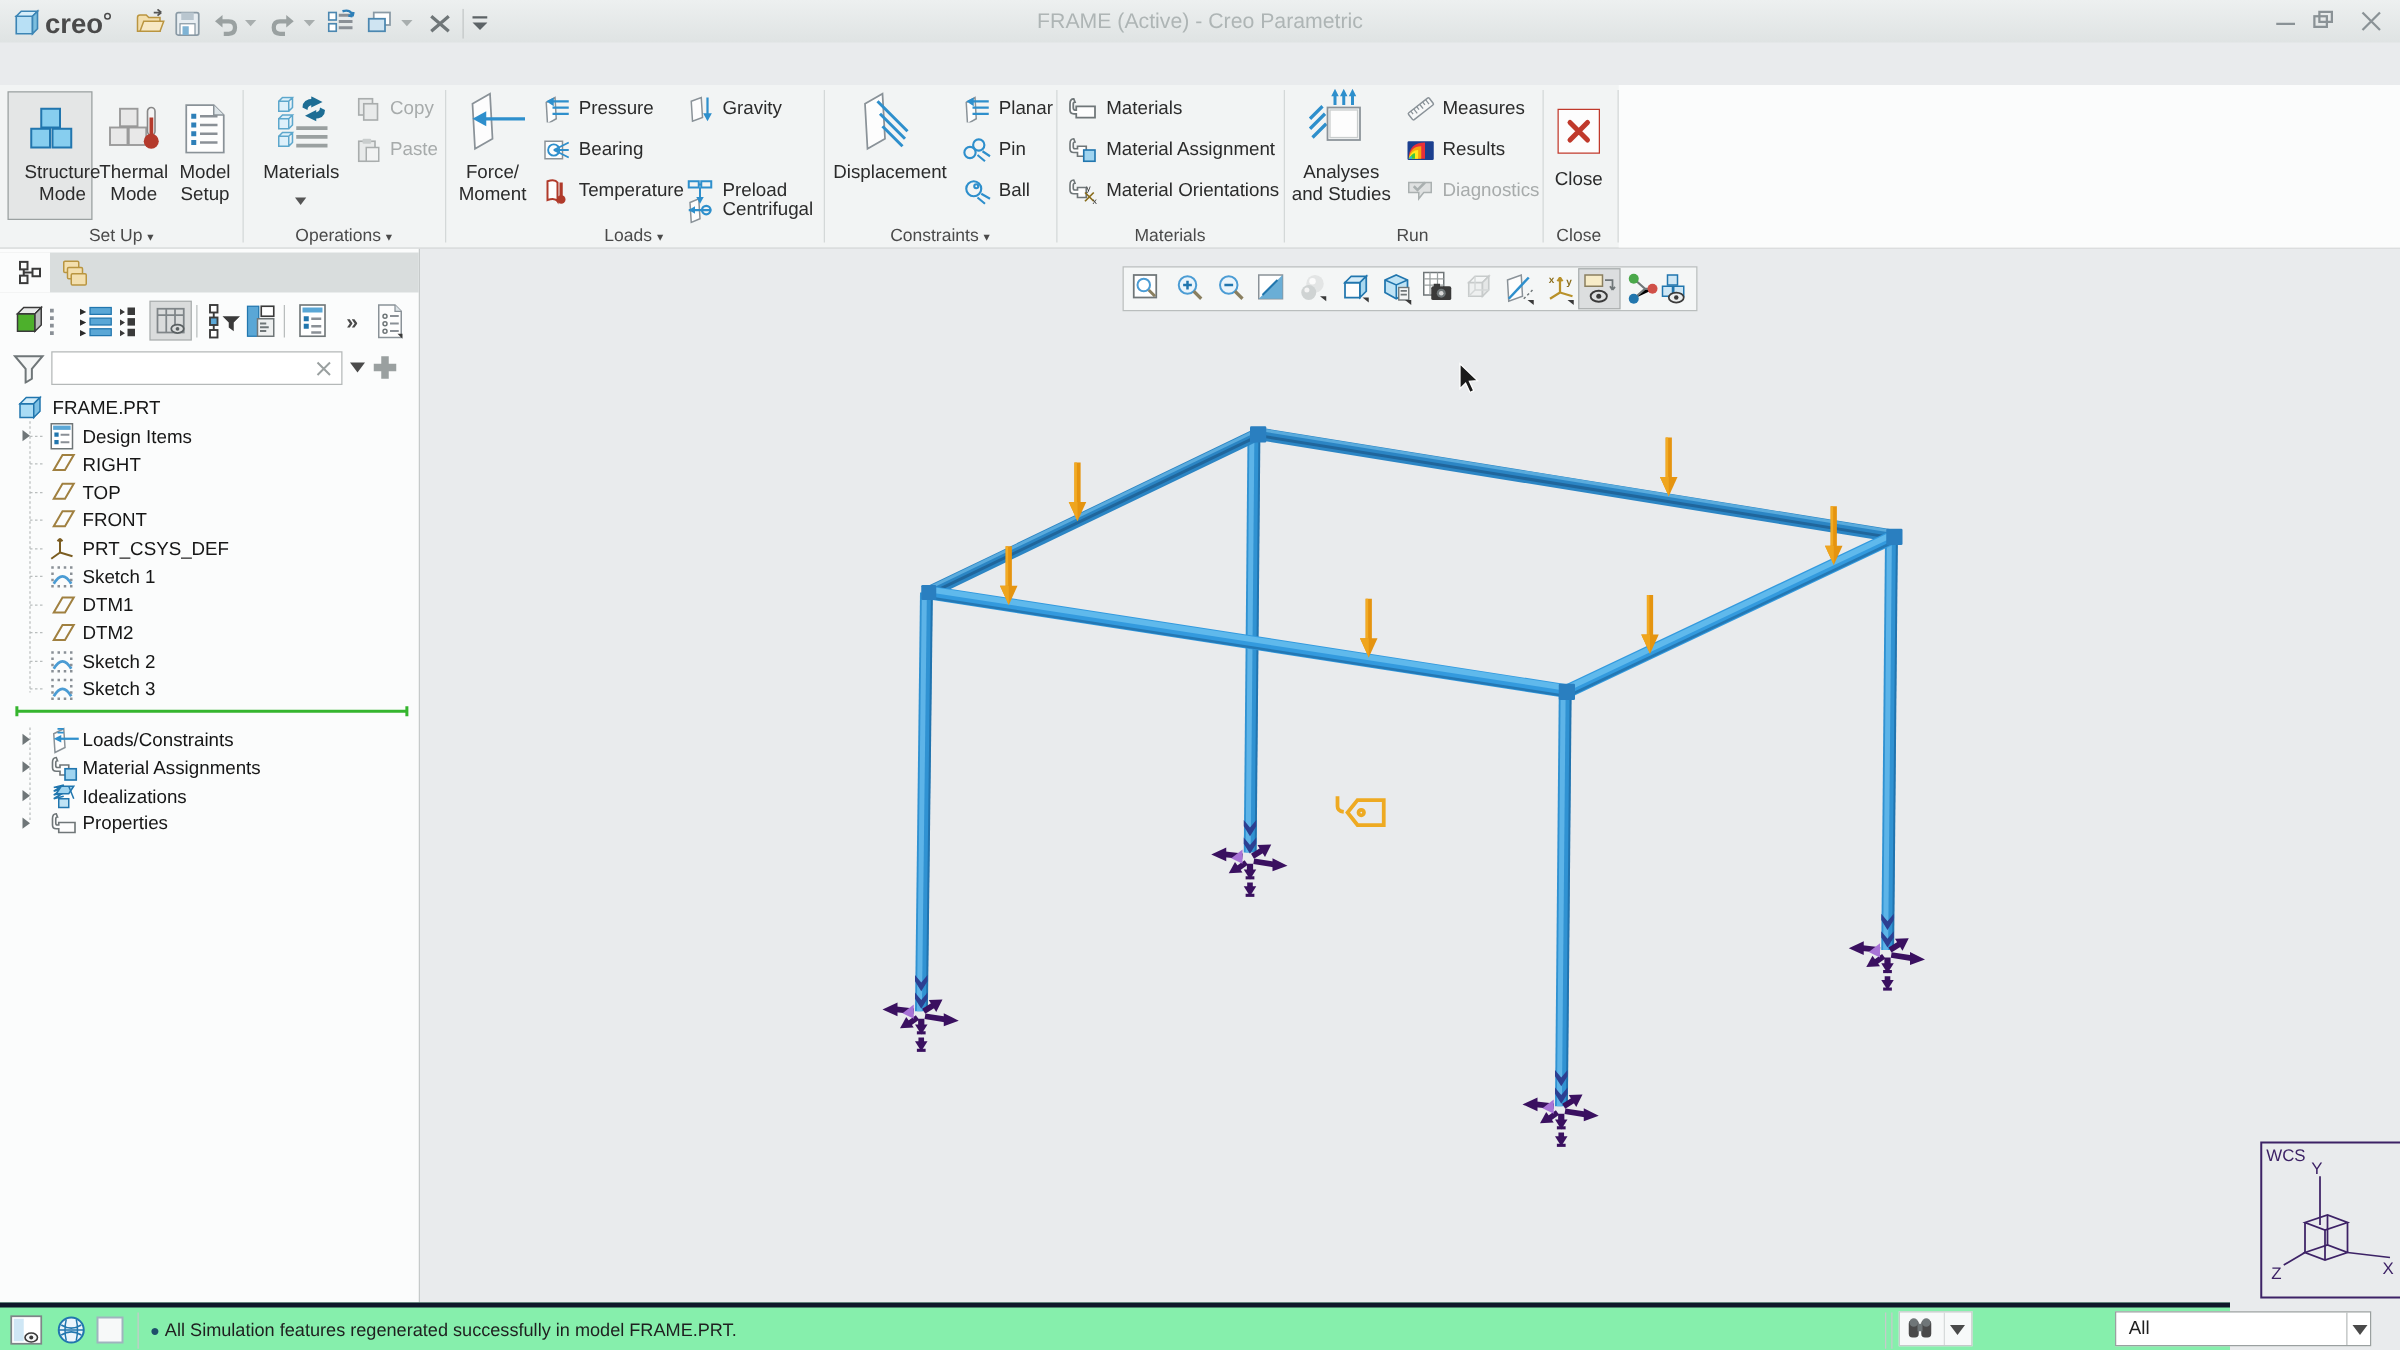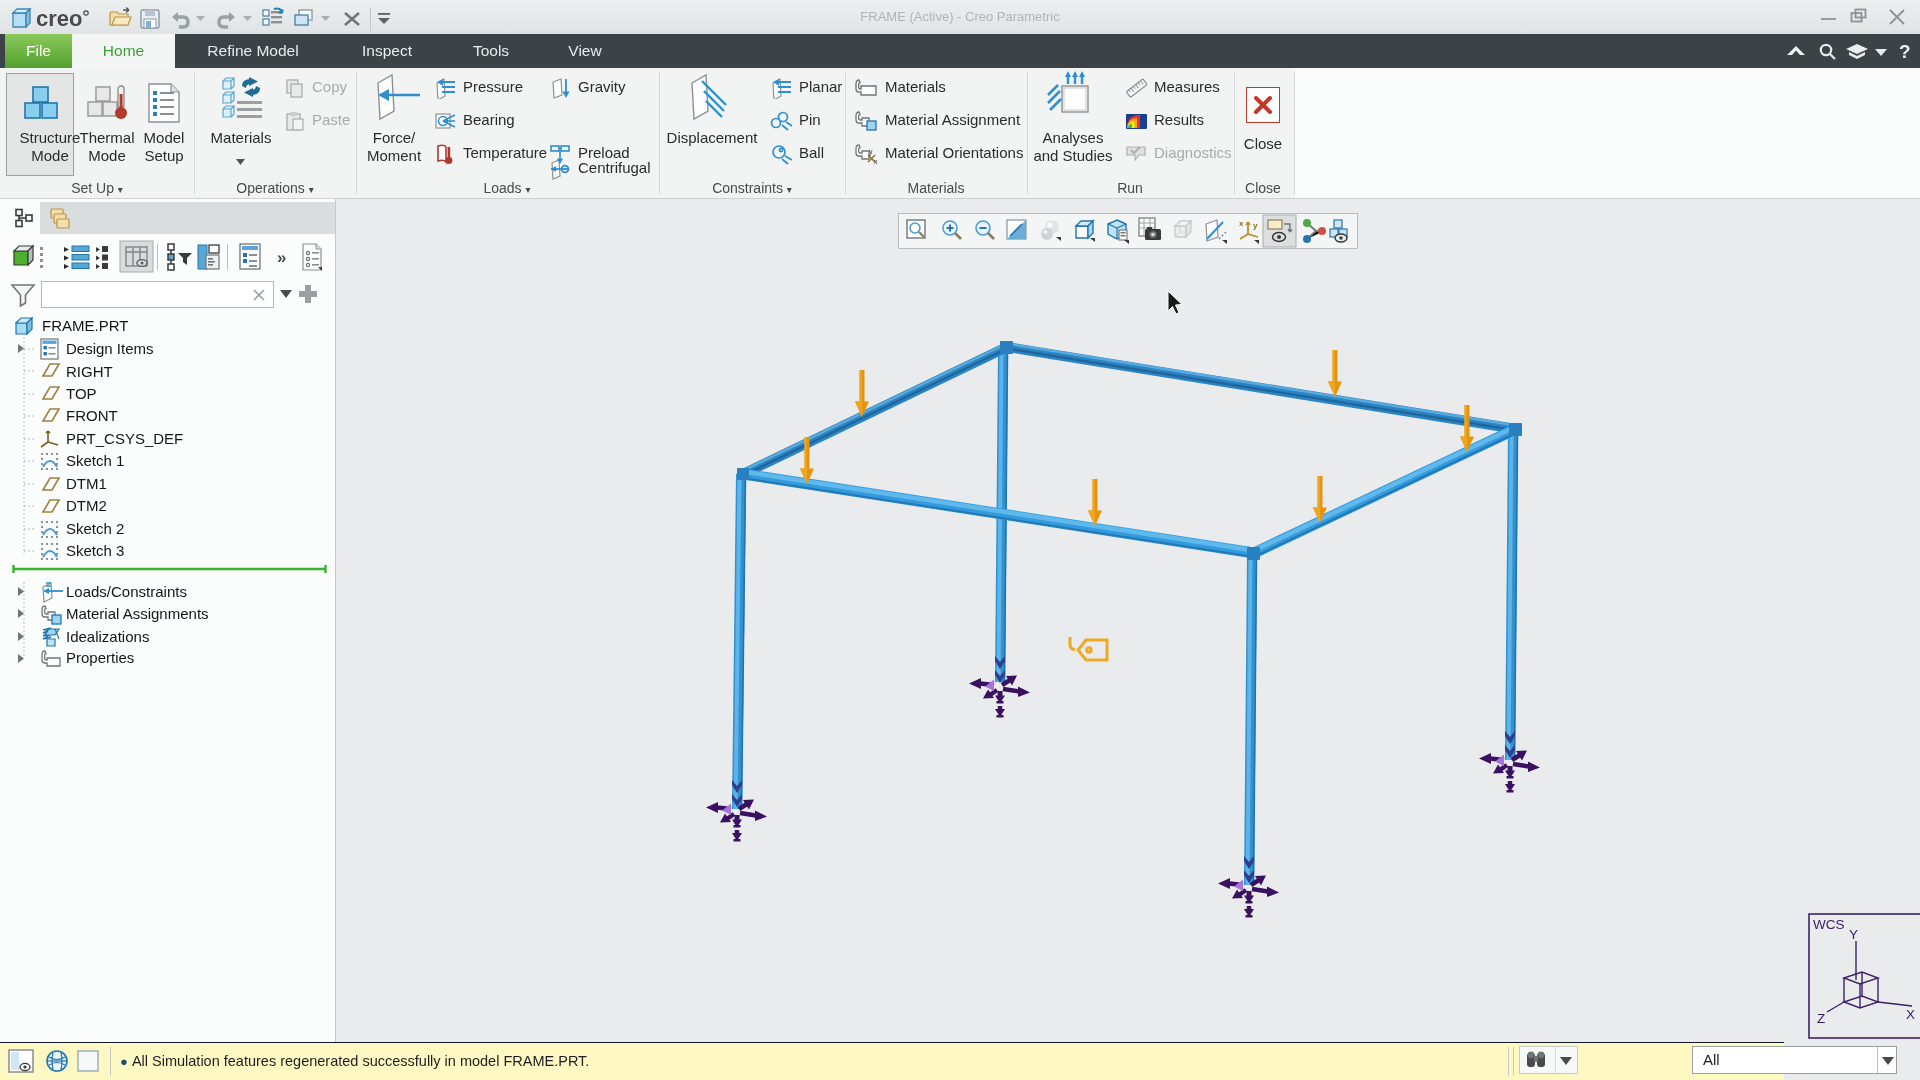--- a/index.html
+++ b/index.html
@@ -1,21 +1,21 @@
 <!DOCTYPE html>
 <html><head>
 <meta charset="utf-8">
 <style>
 * { margin:0; padding:0; box-sizing:border-box; }
 html,body { width:1920px; height:1080px; overflow:hidden; font-family:"Liberation Sans", sans-serif; }
 .abs { position:absolute; }
 #root { position:relative; width:1920px; height:1080px; background:#e9ebed; }
 
 #titlebar { left:0; top:0; width:1920px; height:34px; background:linear-gradient(#edf0f0,#dfe3e3); }
-#title-text { left:0; top:0; width:1920px; height:34px; line-height:34px; text-align:center; color:#aeb5b5; font-size:13px; }
+#title-text { left:0; top:0; width:1920px; height:34px; line-height:34px; text-align:center; color:#aeb5b5; font-size:17px; }
 
 #tabbar { left:0; top:34px; width:1920px; height:34px; background:#3b4347; }
 .tab { position:absolute; top:0; height:34px; line-height:34px; color:#e9ecec; font-size:15.5px; text-align:center; }
 #tab-file { left:5px; width:67px; background:linear-gradient(#8bc95c,#52a02e); color:#fff; }
 #tab-home { left:72px; width:103px; background:#f4f6f6; color:#3f9c35; }
 
 #ribbon { left:0; top:68px; width:1920px; height:131px; background:#f2f4f4; border-bottom:1px solid #cdd1d1; }
 #ribbon-right { left:1295px; top:0px; width:625px; height:130px; background:#fbfcfc; }
 .gsep { position:absolute; top:4px; height:122px; width:1px; background:#d4d8d8; }
 .glabel { position:absolute; top:111px; height:18px; line-height:18px; font-size:14px; color:#4a4a4a; text-align:center; }
@@ -24,21 +24,21 @@
 .small-item svg { vertical-align:middle; margin-right:6px; }
 .disabled { color:#a7abab; }
 
 #panel { left:0; top:199px; width:336px; height:843px; background:#fbfcfc; border-right:1px solid #c6caca; }
 #panel-strip { left:0; top:3px; width:335px; height:32px; background:#d9dddd; }
 #panel-tab1 { left:0; top:0; width:40px; height:32px; background:#fbfcfc; }
 
 #gfx { left:336px; top:199px; width:1584px; height:843px; background:#e9ebed; }
 #gfx-toolbar { left:562px; top:14px; width:460px; height:36px; background:#f4f6f6; border:1px solid #b9bdbd; }
 
-#statusbar { left:0; top:1042px; width:1784px; height:38px; background:#fef9c3; border-top:1px solid #0f172a; }
+#statusbar { left:0; top:1042px; width:1784px; height:38px; background:#86efac; border-top:4px solid #0f172a; }
 </style>
 </head>
 <body>
 <div id="root">
   <div class="abs" id="titlebar">
     <div class="abs" id="title-text">FRAME (Active) - Creo Parametric</div>
     <svg class="abs" style="left:10px;top:7px;" width="380" height="24" viewBox="0 0 380 24">
 
       <g stroke="#3c85b5" stroke-width="1.3" fill="#a8d8f2">
         <polygon points="3,6 16,6 16,20 3,20" fill="#b8e0f5"></polygon>
@@ -99,41 +99,20 @@
     </svg>
     <svg class="abs" style="left:1818px;top:8px;" width="100" height="20" viewBox="0 0 100 20" stroke="#8a9296" fill="none" stroke-width="1.8">
       <path d="M3 11 L18 11"></path>
       <g transform="translate(33,0)">
         <rect x="4.5" y="1.5" width="10" height="8"></rect>
         <rect x="0.5" y="5" width="10" height="8.5"></rect>
       </g>
       <g transform="translate(70,0)">
         <path d="M2 2 L16 16 M16 2 L2 16"></path>
       </g>
-    </svg>
-  </div>
-  <div class="abs" id="tabbar">
-    <div class="tab" id="tab-file">File</div>
-    <div class="tab" id="tab-home">Home</div>
-    <div class="tab" style="left:196px;width:114px;">Refine Model</div>
-    <div class="tab" style="left:352px;width:70px;">Inspect</div>
-    <div class="tab" style="left:462px;width:58px;">Tools</div>
-    <div class="tab" style="left:557px;width:56px;">View</div>
-    <svg class="abs" style="left:1784px;top:7px;" width="136" height="22" viewBox="0 0 136 22">
-      <path d="M3 14 L12 5 L21 14 L16 14 L12 9.5 L8 14 Z" fill="#eef1f1"></path>
-      <g stroke="#e9ecec" stroke-width="2.2" fill="none">
-        <circle cx="42" cy="9" r="5.2"></circle>
-        <path d="M46 13 L51 18"></path>
-      </g>
-      <g fill="#e9ecec">
-        <path d="M62 8 L73 3 L84 8 L73 13 Z"></path>
-        <path d="M65 11 L73 15 L81 11 L81 14 L73 18 L65 14 Z"></path>
-      </g>
-      <path d="M91 8 L103 8 L97 15 Z" fill="#e9ecec"></path>
-      <text x="115" y="17" font-size="19" font-weight="bold" fill="#eef1f1" font-family="Liberation Sans">?</text>
     </svg>
   </div>
   <div class="abs" id="ribbon">
     <div class="abs" id="ribbon-right"></div>
     <div class="gsep" style="left:194px;"></div>
     <div class="gsep" style="left:356px;"></div>
     <div class="gsep" style="left:659px;"></div>
     <div class="gsep" style="left:845px;"></div>
     <div class="gsep" style="left:1027px;"></div>
     <div class="gsep" style="left:1234px;"></div>

